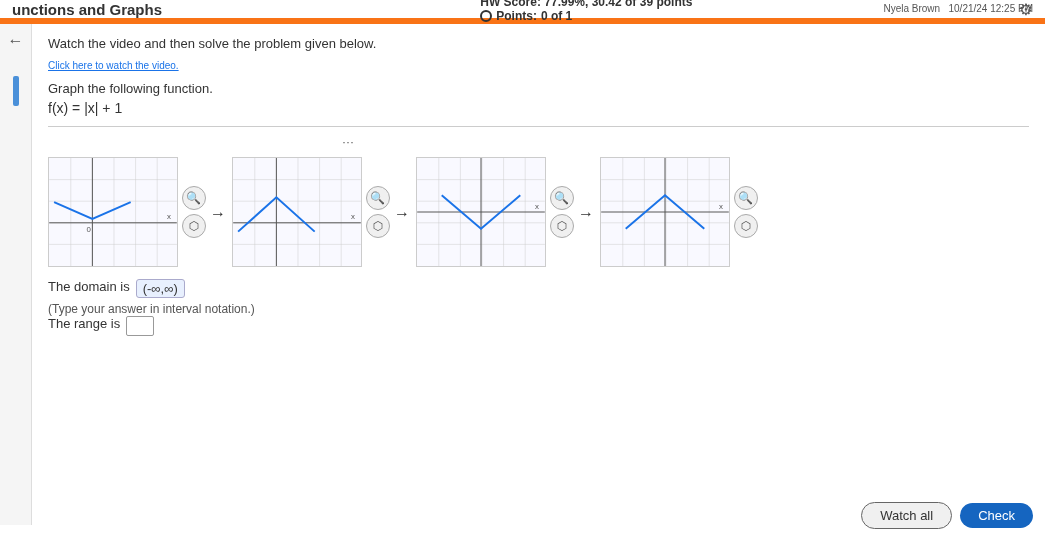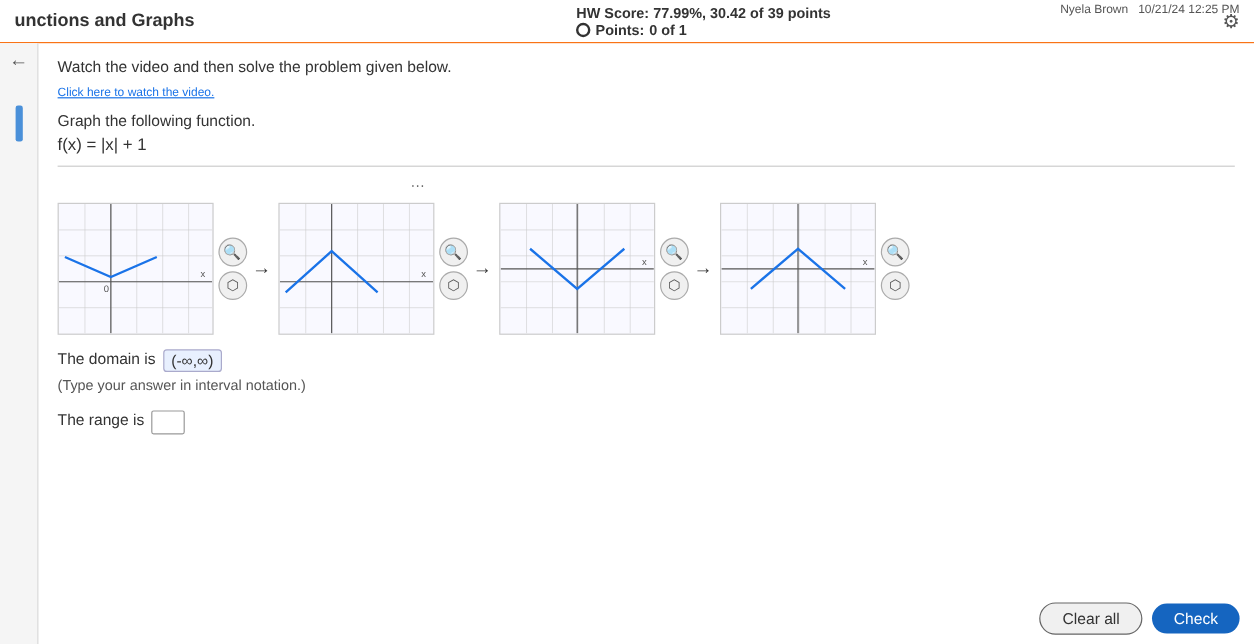--- a/index.html
+++ b/index.html
@@ -12,22 +12,22 @@
       position: relative;
     }
 
     
     #top-bar {
       display: flex;
       align-items: center;
       justify-content: space-between;
       padding: 4px 12px;
       background: #fff;
-      border-bottom: 1px solid #f97316;
-      height: 36px;
+      border-bottom: 6px solid #f97316;
+      height: 24px;
     }
     #top-bar-left {
       font-size: 15px;
       font-weight: bold;
       color: #333;
     }
     #top-bar-center {
       text-align: center;
     }
     #top-bar-center .question-title {
@@ -227,21 +227,21 @@
       background: #e8f0fe;
       border: 1px solid #aac;
       border-radius: 3px;
       padding: 1px 6px;
       font-size: 13px;
       color: #333;
     }
     .type-note {
       font-size: 12px;
       color: #555;
-      margin-bottom: 14px;
+      margin-bottom: 0;
     }
     .range-row {
       display: flex;
       align-items: flex-start;
       gap: 6px;
       font-size: 13px;
       color: #333;
     }
     .range-input {
       width: 28px;
@@ -469,15 +469,15 @@
       <div class="range-row">
         <span>The range is</span>
         <input class="range-input" type="text" value="" style="">
       </div>
     </div>
 
   </div>
 </div>
 
 <div id="bottom-bar">
-  <button class="clear-all-btn">Clear all</button>
+  <button class="clear-all-btn">Watch all</button>
   <button class="check-btn">Check</button>
 </div>
 
 </body></html>

